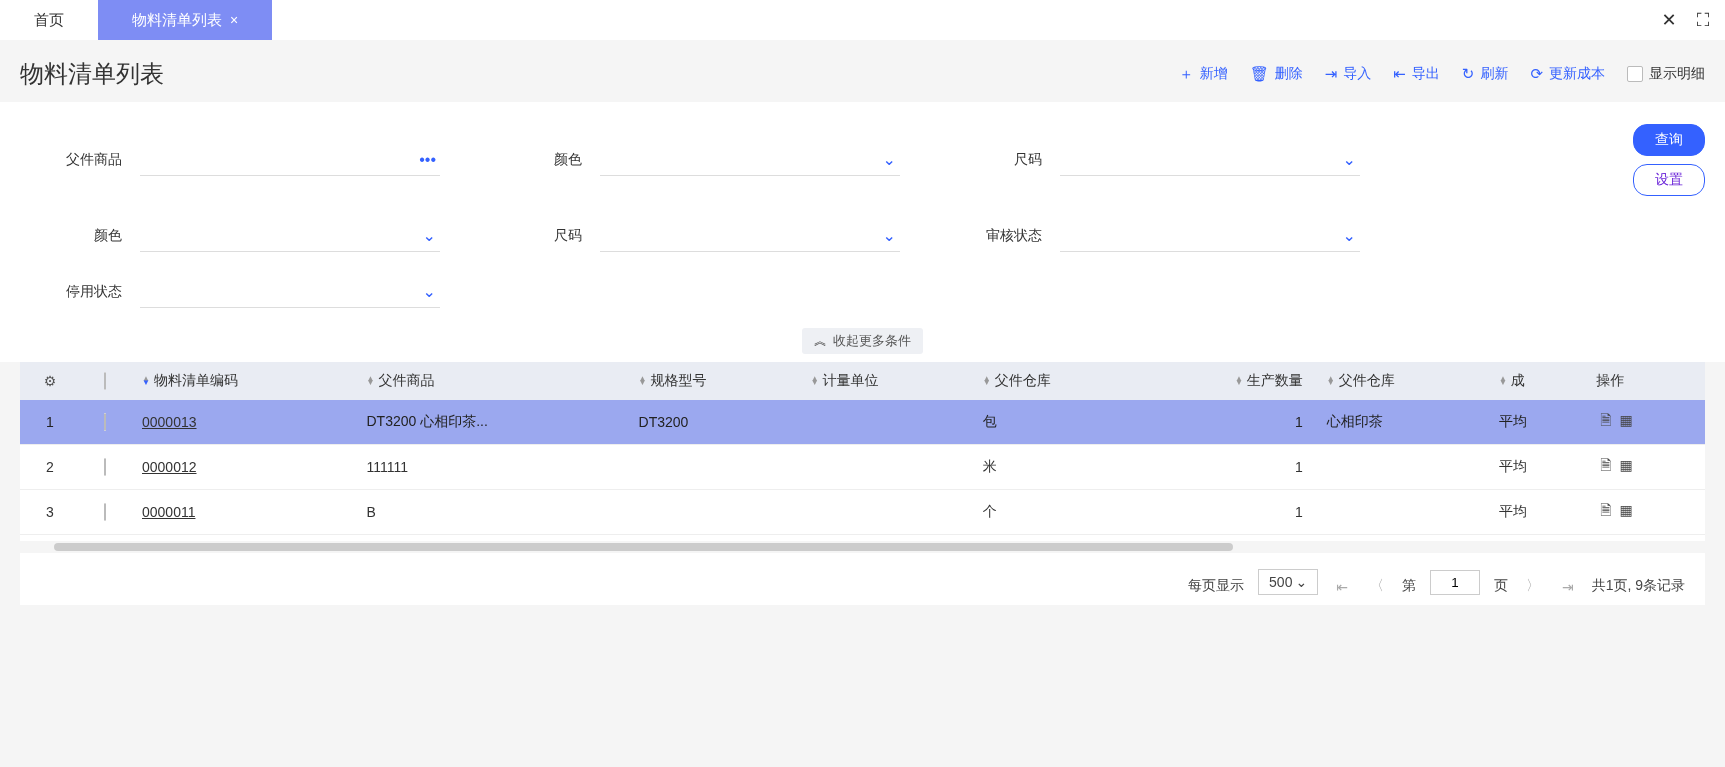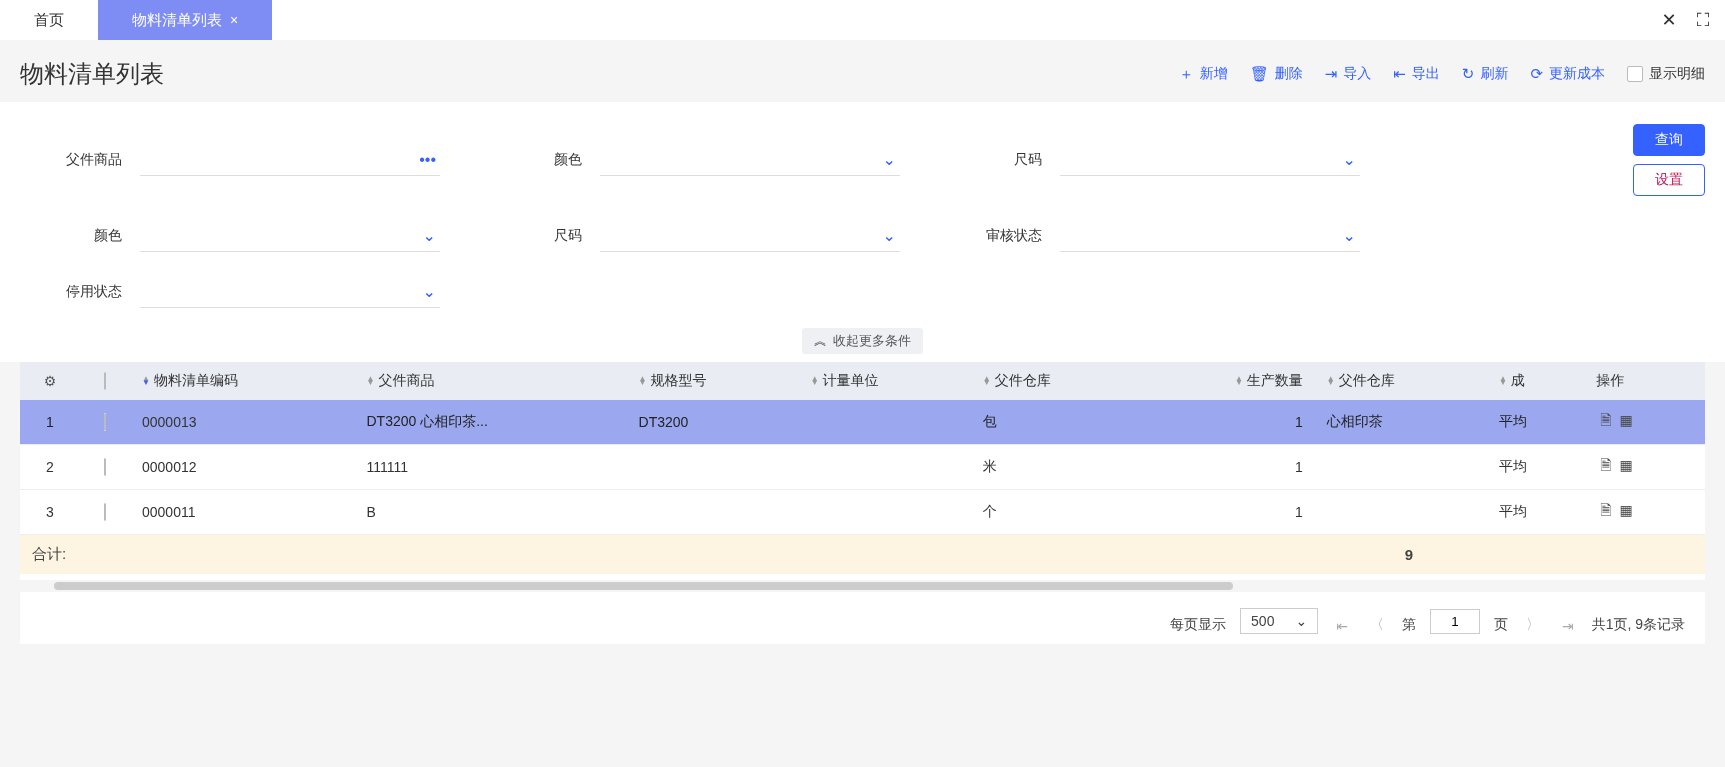--- a/index.html
+++ b/index.html
@@ -17,43 +17,43 @@
 .action .ico{font-size:15px}
 .chk-lbl{display:flex;align-items:center;gap:6px;color:#333}
 .chk{width:16px;height:16px;border:1px solid #bbb;border-radius:2px;background:#fff;cursor:pointer}
 .filters{background:#fff;padding:10px 20px 0;margin:0 0 0 0}
 .filter-row{display:flex;gap:40px;padding:12px 0}
 .filter{display:flex;align-items:center;width:420px}
 .filter-lbl{width:120px;text-align:right;color:#333;padding-right:18px}
 .filter-input{flex:1;border:none;border-bottom:1px solid #ddd;padding:6px 4px;background:transparent;display:flex;justify-content:flex-end;align-items:center}
 .filter-ico{color:#3461ff;font-size:16px;cursor:pointer}
 .filter-btns{display:flex;flex-direction:column;gap:8px;margin-left:auto}
-.btn{border:1px solid #3461ff;border-radius:4px;padding:6px 20px;font-size:14px;cursor:pointer;text-align:center;min-width:72px}
+.btn{border:1px solid #3461ff;border-radius:14px;padding:6px 20px;font-size:14px;cursor:pointer;text-align:center;min-width:72px}
 .btn-primary{background:#3461ff;color:#fff}
-.btn-outline{background:#fff;color:#be185d}
+.btn-outline{background:#fff;color:#6d28d9}
 .collapse-bar{text-align:center;padding:8px 0}
 .collapse-btn{display:inline-flex;align-items:center;gap:6px;background:#eef0f4;padding:4px 12px;border-radius:3px;color:#555;cursor:pointer;font-size:13px}
 .table-wrap{background:#fff;margin:0 20px;position:relative}
 .tbl{width:100%;border-collapse:collapse}
 .tbl th,.tbl td{padding:10px 12px;text-align:left;white-space:nowrap;font-size:14px}
 .tbl thead th{background:#e9ecf3;font-weight:500;position:relative}
 .sort-ico{display:inline-flex;flex-direction:column;margin-right:4px;vertical-align:middle;line-height:4px;font-size:8px;color:#999}
 .sort-ico .active{color:#3461ff}
 .tbl tbody tr{border-bottom:1px solid #eee}
 .tbl tbody tr.selected{background:#9ba8ef;color:#222}
-.lnk{color:#333}
+.lnk{text-decoration:underline;color:#333}
 .gear{display:inline-block;width:16px;height:16px;color:#555}
 .ops-cell{text-align:center}
 .small-ico{display:inline-block;margin:0 4px;color:#444;font-size:14px}
 .totals{display:flex;align-items:center;background:#fdf5e1;padding:10px 12px;font-size:15px;color:#444}
 .totals-num{margin-left:auto;margin-right:280px;font-weight:600}
 .scrollbar{height:12px;background:#f5f5f5;margin:6px 0;display:flex;align-items:center}
 .scroll-thumb{height:8px;background:#ccc;border-radius:4px;width:70%;margin-left:2%}
 .pager{display:flex;align-items:flex-end;justify-content:flex-end;gap:14px;padding:10px 20px;background:#fff;font-size:14px;color:#444}
-.pager .sel{border:1px solid #ccc;padding:4px 10px;display:flex;align-items:center;gap:21px}
+.pager .sel{border:1px solid #ccc;padding:4px 10px;display:flex;align-items:center;gap:3px}
 .pager .pg-btn{color:#aaa;cursor:pointer;padding:0 4px}
 .pager .pg-input{width:50px;border:1px solid #ccc;padding:4px 6px;text-align:center}
 .th-ops{position:sticky;right:0;background:#e9ecf3}
 .td-ops{position:sticky;right:0;background:inherit}
 </style>
 </head>
 <body>
 
 <div class="tabs">
   <div class="tab">首页</div>
@@ -238,24 +238,20 @@
           <td></td>
           <td></td>
           <td>个</td>
           <td style="text-align:right">1</td>
           <td></td>
           <td>平均</td>
           <td class="td-ops ops-cell"><span class="small-ico">🗎</span><span class="small-ico">▦</span></td>
         </tr>
       </tbody>
   </table>
-  <div class="totals">
-    <span>合计:</span>
-    <span class="totals-num">9</span>
-  </div>
   <div class="scrollbar">
       <div class="scroll-thumb"></div>
     </div>
 
   <div class="pager">
     <span>每页显示</span>
     <div class="sel">
         <span>500</span>
         <span>⌄</span>
       </div>

